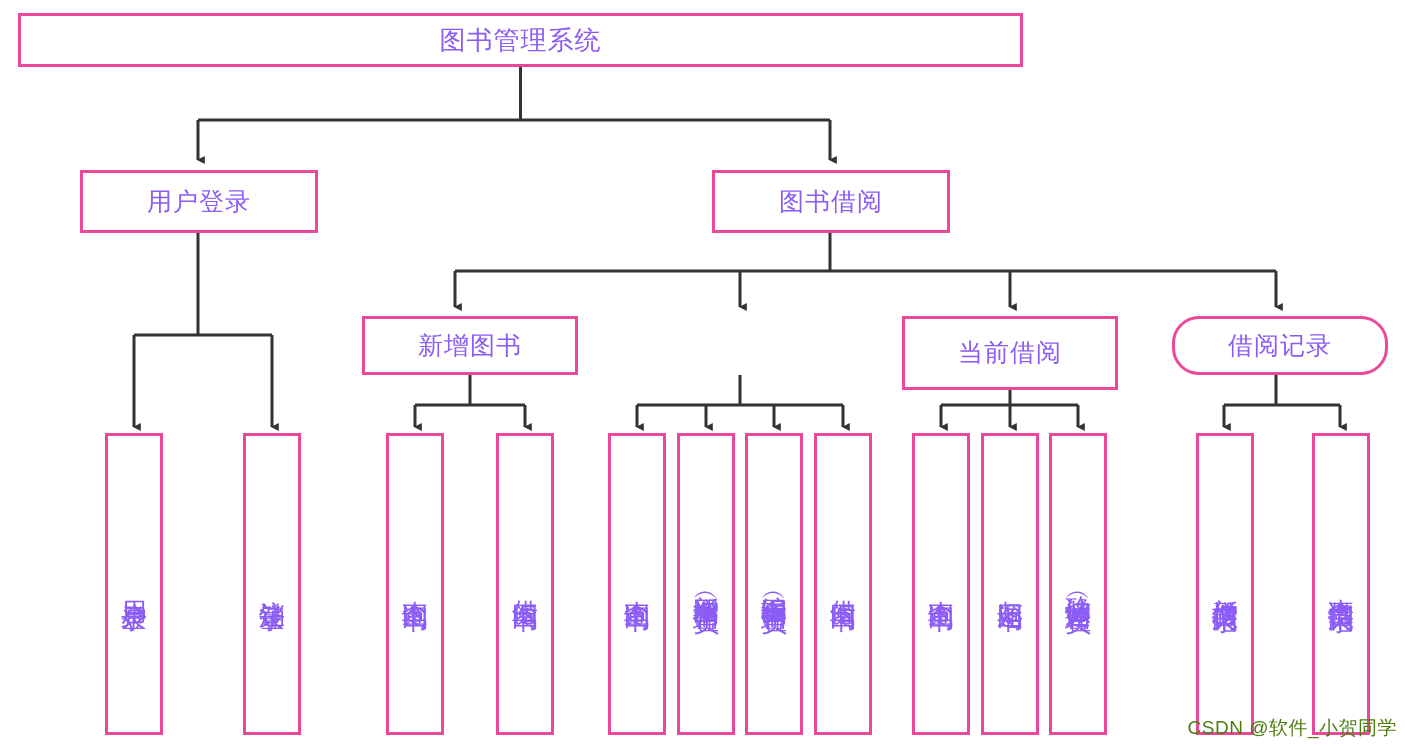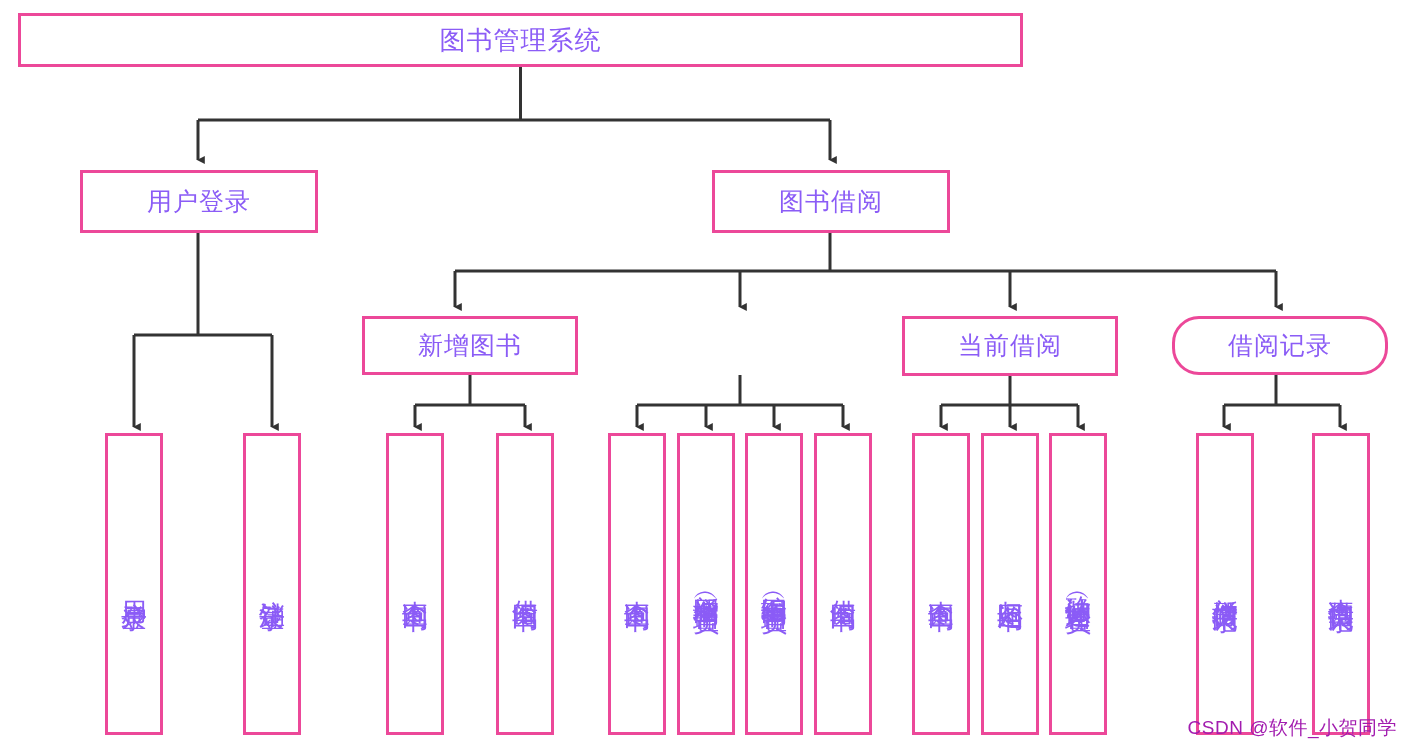--- a/index.html
+++ b/index.html
@@ -50,21 +50,21 @@
     white-space: normal;
   }
   .node.root {
     font-size: 26px;
   }
   #watermark {
     position: absolute;
     right: 8px;
     bottom: 6px;
     font-size: 19px;
-    color: #a21caf;
+    color: #4d7c0f;
     letter-spacing: 0.5px;
     white-space: nowrap;
     pointer-events: none;
   }
 </style>
 </head>
 <body>
 
 <div id="canvas">
 
@@ -125,21 +125,21 @@
   <div class="node horiz" style="left:80px; top:170px; width:238px; height:63px;">
     <span>用户登录</span>
   </div>
   <div class="node horiz" style="left:712px; top:170px; width:238px; height:63px;">
     <span>图书借阅</span>
   </div>
 
   <div class="node horiz" style="left:362px; top:316px; width:216px; height:59px;">
     <span>新增图书</span>
   </div>
-  <div class="node horiz" style="left:902px; top:316px; width:216px; height:60px;">
+  <div class="node horiz" style="left:902px; top:316px; width:216px; height:74px;">
     <span>当前借阅</span>
   </div>
   <div class="node horiz" style="left:1172px; top:316px; width:216px; height:59px;border-radius:27px;">
     <span>借阅记录</span>
   </div>
 
   <div class="node vert" style="left:105px; top:433px; width:58px; height:302px;">
     <span>用户登录</span>
   </div>
   <div class="node vert" style="left:243px; top:433px; width:58px; height:302px;">

